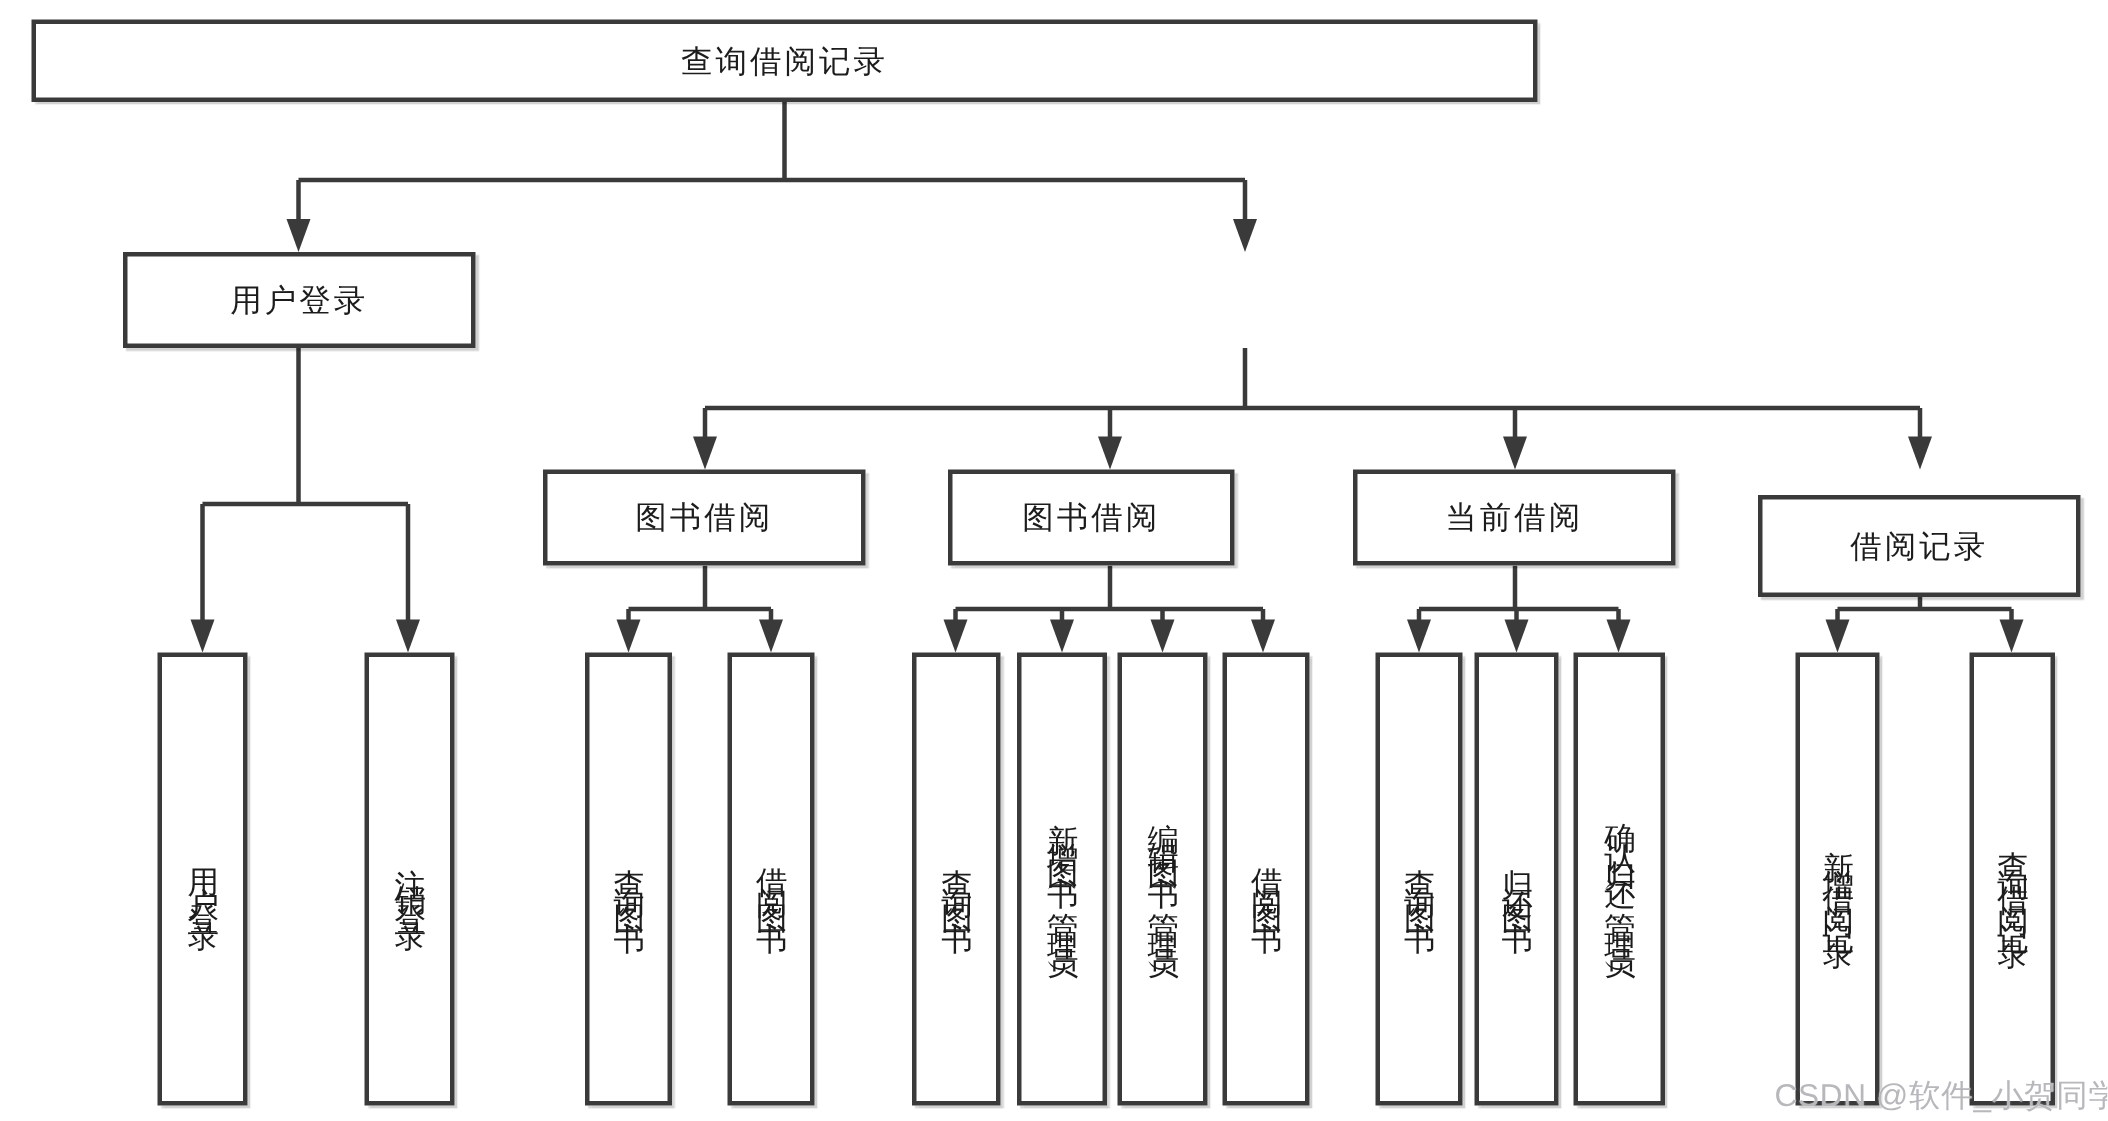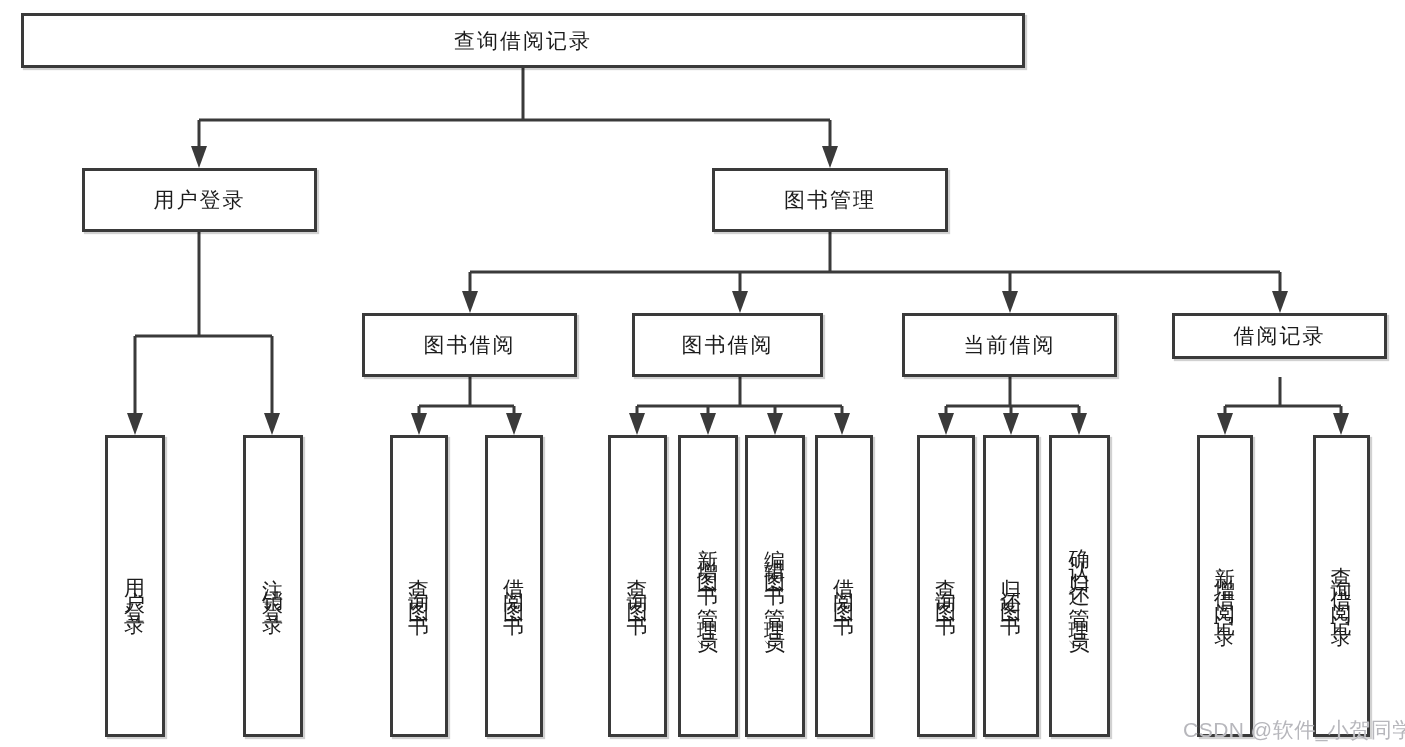--- a/index.html
+++ b/index.html
@@ -76,34 +76,31 @@
     </g>
   </svg>
 
   <div class="box h-box" style="left:21px; top:13px; width:1004px; height:55px;">
     <span>查询借阅记录</span>
   </div>
 
   <div class="box h-box" style="left:82px; top:168px; width:235px; height:64px;">
     <span>用户登录</span>
   </div>
-  <div class="box h-box" style="left:712px; top:168px; width:236px; height:64px;">
-    <span>图书管理</span>
-  </div>
 
   <div class="box h-box" style="left:362px; top:313px; width:215px; height:64px;">
     <span>图书借阅</span>
   </div>
   <div class="box h-box" style="left:632px; top:313px; width:191px; height:64px;">
     <span>图书借阅</span>
   </div>
   <div class="box h-box" style="left:902px; top:313px; width:215px; height:64px;text-align:center;">
     <span>当前借阅</span>
   </div>
-  <div class="box h-box" style="left:1172px; top:313px; width:215px; height:46px;">
+  <div class="box h-box" style="left:1172px; top:330px; width:215px; height:68px;">
     <span>借阅记录</span>
   </div>
 
   <div class="box leaf" style="left:105px; width:60px;">
     <span>用户登录</span>
   </div>
   <div class="box leaf" style="left:243px; width:60px;">
     <span>注销登录</span>
   </div>
 

